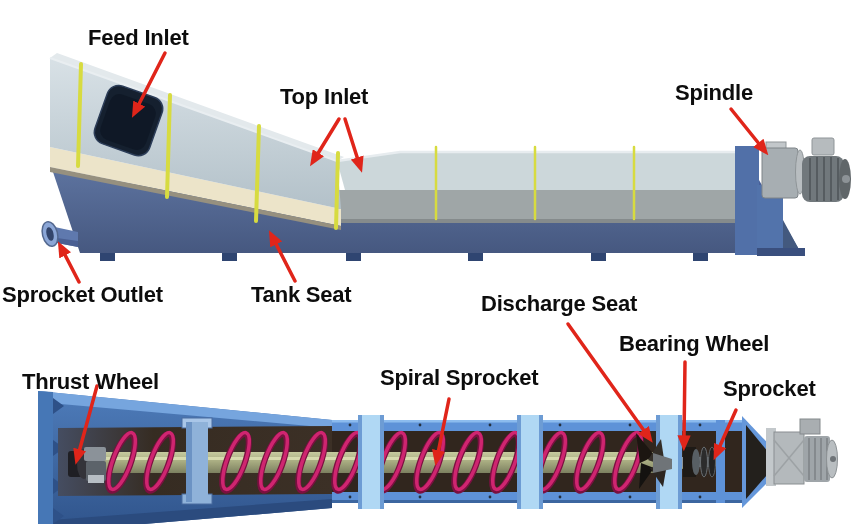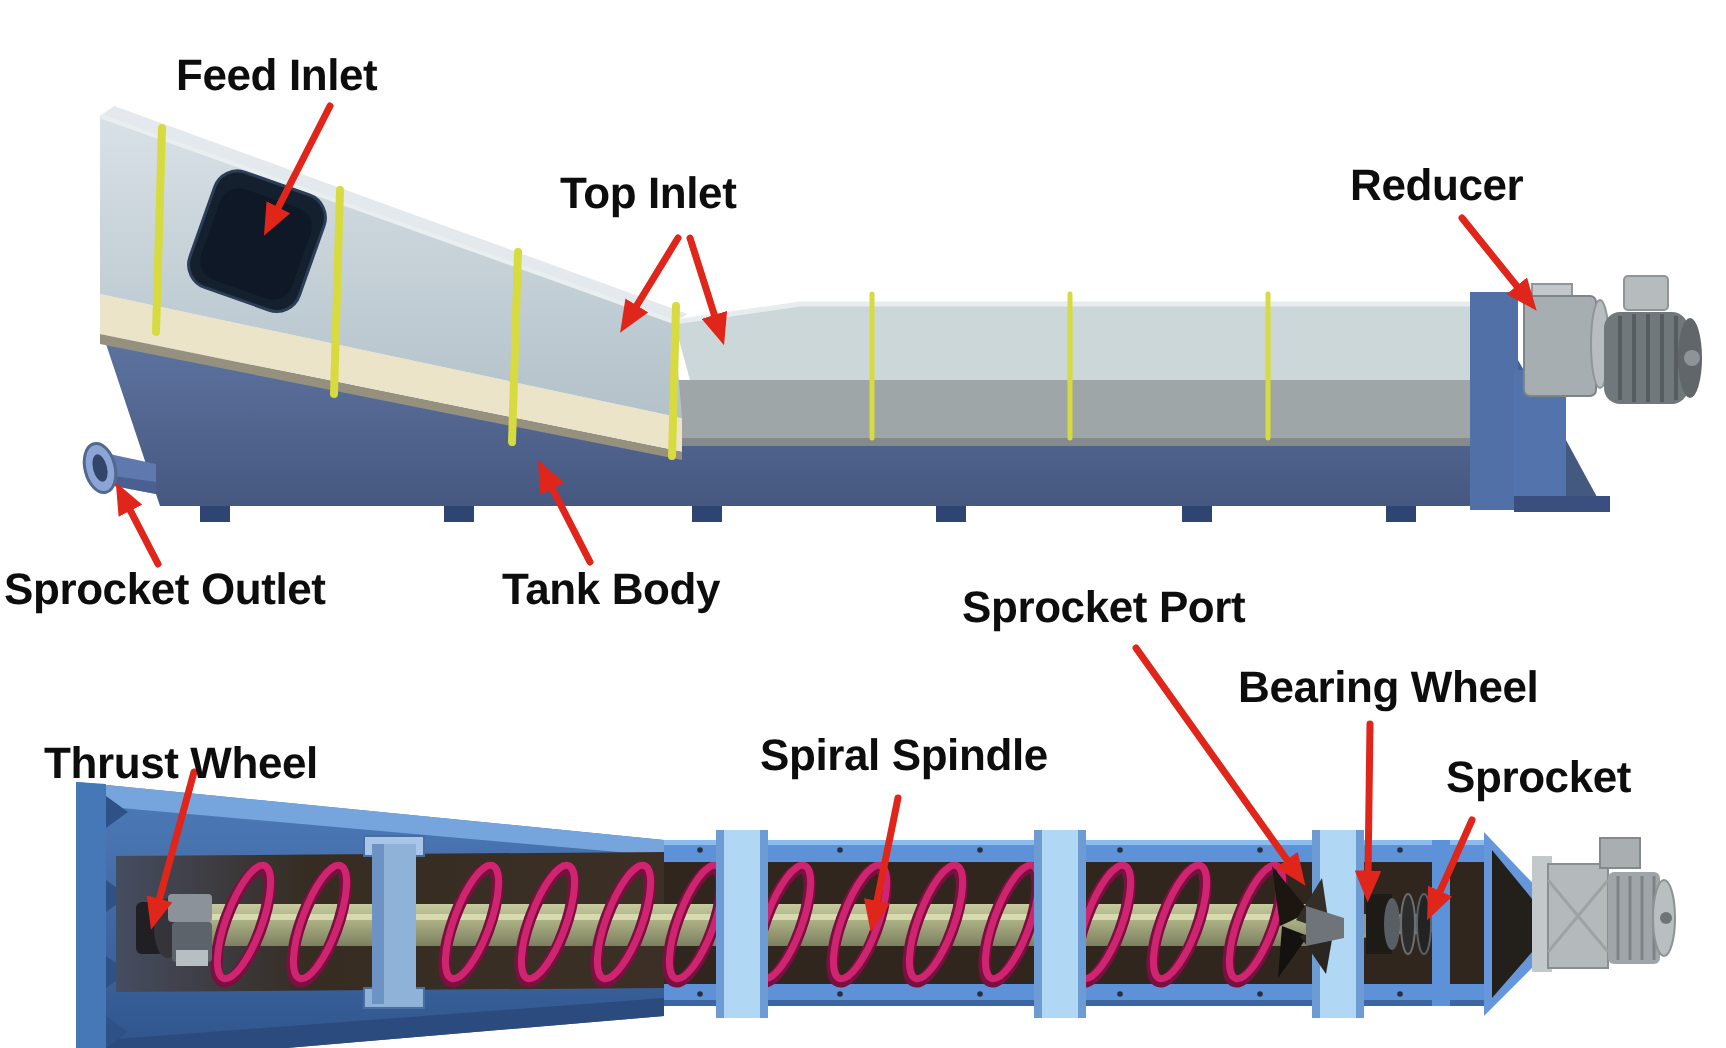--- a/index.html
+++ b/index.html
@@ -309,23 +309,23 @@
     <path d="M449,379 L438,433" marker-end="url(#ah)"></path>
     <path d="M568,304 L645,412" marker-end="url(#ah)"></path>
     <path d="M685,342 L684,418" marker-end="url(#ah)"></path>
     <path d="M736,390 L719,428" marker-end="url(#ah)"></path>
   </g>
 </svg>
 
 <div>
   <div class="lbl" id="lbl-feed-inlet">Feed Inlet</div>
   <div class="lbl" id="lbl-top-cover">Top Inlet</div>
-  <div class="lbl" id="lbl-reducer">Reducer</div>
+  <div class="lbl" id="lbl-reducer">Spindle</div>
   <div class="lbl" id="lbl-discharge-outlet">Sprocket Outlet</div>
-  <div class="lbl" id="lbl-tank-body">Tank Body</div>
+  <div class="lbl" id="lbl-tank-body">Tank Seat</div>
   <div class="lbl" id="lbl-thrust-wheel">Thrust Wheel</div>
-  <div class="lbl" id="lbl-spiral-spindle">Spiral Spindle</div>
-  <div class="lbl" id="lbl-discharge-port">Sprocket Port</div>
+  <div class="lbl" id="lbl-spiral-spindle">Spiral Sprocket</div>
+  <div class="lbl" id="lbl-discharge-port">Discharge Seat</div>
   <div class="lbl" id="lbl-bearing-seat">Bearing Wheel</div>
   <div class="lbl" id="lbl-sprocket">Sprocket</div>
 </div>
 
 </div>
 
 </body></html>

